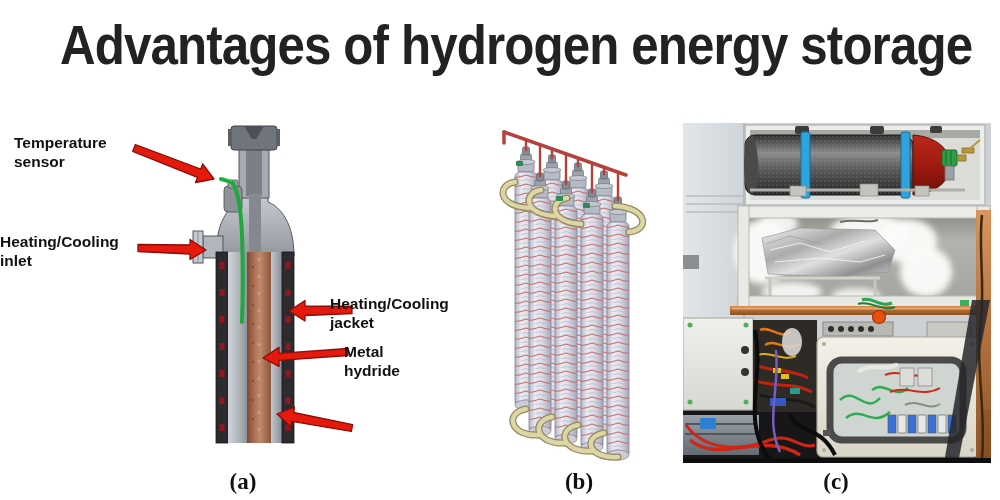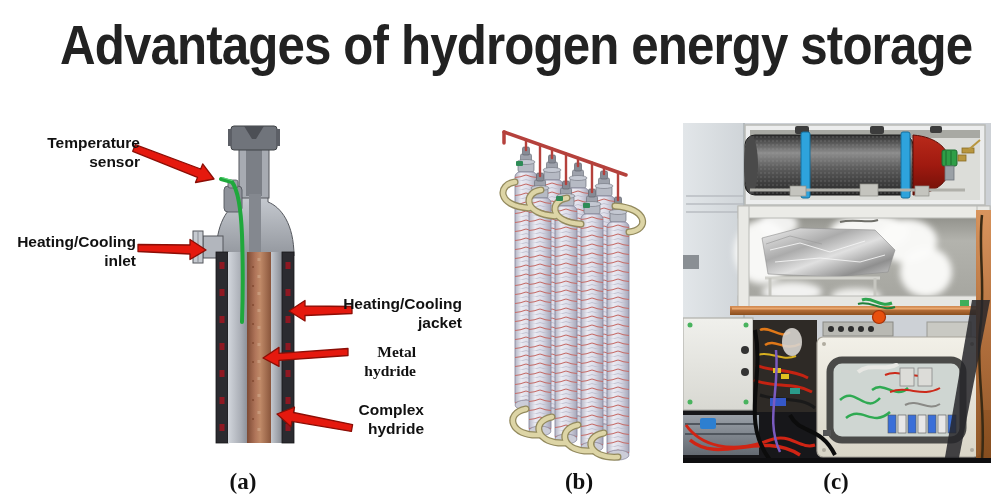--- a/index.html
+++ b/index.html
@@ -3,21 +3,21 @@
 <meta charset="utf-8">
 <style>
   html,body{margin:0;padding:0;background:#ffffff;}
   .stage{position:relative;width:1000px;height:500px;background:#ffffff;overflow:hidden;
          font-family:"Liberation Sans",sans-serif;}
   .title{position:absolute;left:0;top:14px;width:1000px;text-align:center;
          font-weight:bold;font-size:56px;line-height:62px;color:#222222;
          letter-spacing:-1px;white-space:nowrap;transform:scaleX(0.88);transform-origin:500px 0;}
   .art{position:absolute;left:0;top:0;}
   .lbl{position:absolute;font-weight:bold;font-size:15.5px;line-height:1.22;
-       color:#111111;text-align:right;}
+       color:#111111;text-align:left;}
   .cap{position:absolute;font-family:"Liberation Serif",serif;font-weight:bold;
        font-size:23px;color:#111111;text-align:center;width:80px;}
 </style>
 </head>
 <body>
 
 <div class="stage">
 
   <div class="title">Advantages of hydrogen energy storage</div>
 
@@ -405,22 +405,21 @@
         <rect x="976" y="210" width="15" height="253" fill="url(#copperG)" opacity="0.95"></rect>
         <path d="M982,215 C978,250 986,290 980,330 C976,370 986,410 982,460" stroke="#3a2a14" stroke-width="2.5" fill="none"></path>
         <rect x="960" y="300" width="9" height="6" fill="#3fae5a"></rect>
         <path d="M972,300 L990,300 L958,463 L944,463 Z" fill="#26262a" opacity="0.85"></path>
       </g>
       <rect x="683" y="458" width="308" height="5" fill="#0e0e10"></rect>
     </g>
   </svg>
 
   <div class="lbl" style="left:14px;top:134px;width:126px;">Temperature sensor</div>
-  <div class="lbl" style="left:8px;top:233px;width:128px;">Heating/Cooling inlet</div>
+  <div class="lbl" style="left:0;top:233px;width:128px;">Heating/Cooling inlet</div>
   <div class="lbl" style="left:330px;top:295px;width:132px;">Heating/Cooling jacket</div>
-  <div class="lbl" style="left:344px;top:343px;width:72px;font-family:Liberation Serif, serif;">Metal hydride</div>
-  <div class="lbl" style="left:340px;top:401px;width:84px;">Complex hydride</div>
+  <div class="lbl" style="left:344px;top:343px;width:72px;">Metal hydride</div>
 
   <div class="cap" style="left:203px;top:469px;">(a)</div>
   <div class="cap" style="left:539px;top:469px;">(b)</div>
   <div class="cap" style="left:796px;top:469px;">(c)</div>
 
 </div>
 
 </body></html>

